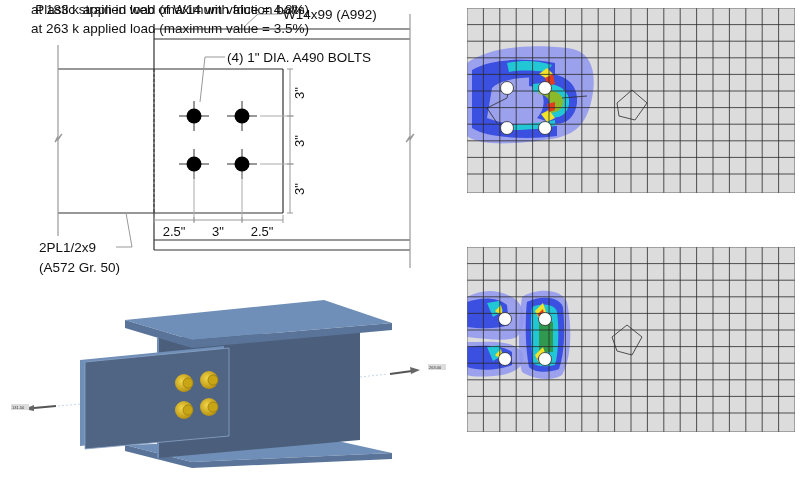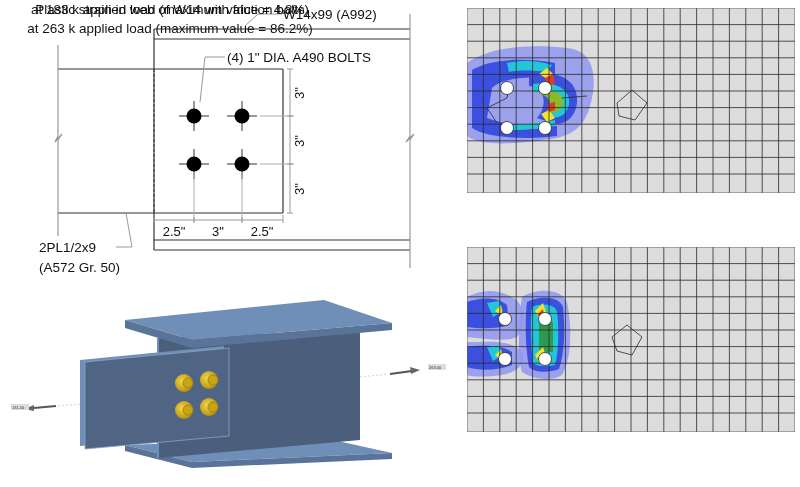--- a/index.html
+++ b/index.html
@@ -167,21 +167,21 @@
   <g fill="#ffffff" stroke="#2a2a2a" stroke-width="0.8">
     <circle cx="40" cy="80" r="6.5"></circle>
     <circle cx="78" cy="80" r="6.5"></circle>
     <circle cx="40" cy="120" r="6.5"></circle>
     <circle cx="78" cy="120" r="6.5"></circle>
   </g>
   <rect width="328" height="185" fill="none" stroke="#666" stroke-width="1"></rect>
 </svg>
 <div class="caption" style="left:460;top:198;">
   <div>Plastic strain in web of W14 with friction bolts</div>
-  <div>at 263 k applied load (maximum value = 86.2%)</div>
+  <div>at 263 k applied load (maximum value = 3.5%)</div>
 </div>
 
 <svg class="panel" style="left:467;top:247;" width="328" height="185" viewBox="0 0 328 185">
   <rect width="328" height="185" fill="#dcdcdc"></rect>
   <g>
     <path d="M0,50 C15,42 30,42 45,50 C60,58 60,80 50,90 C40,95 20,92 0,90 Z" fill="#8f96ee" opacity="0.85"></path>
     <path d="M0,95 C20,95 45,92 55,105 C60,118 50,125 35,128 C20,130 5,130 0,128 Z" fill="#8f96ee" opacity="0.85"></path>
     <path d="M55,50 C70,40 95,42 100,55 C105,80 105,110 95,128 C85,135 65,132 55,125 C50,110 52,70 55,50 Z" fill="#8f96ee" opacity="0.85"></path>
     <path d="M0,55 C15,50 30,50 40,58 L42,78 C30,82 15,82 0,80 Z" fill="#3b4fe0"></path>
     <path d="M0,100 C15,98 35,98 45,105 L45,118 C30,124 12,124 0,120 Z" fill="#3b4fe0"></path>

